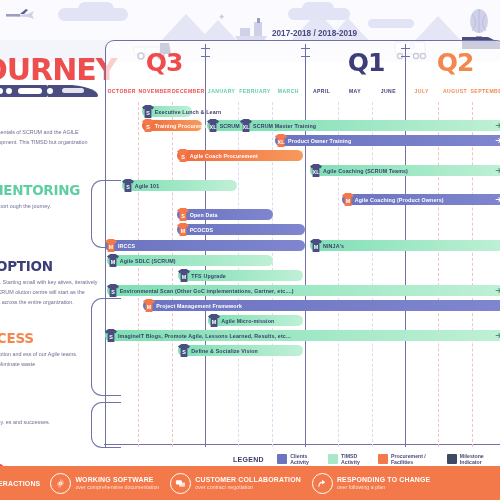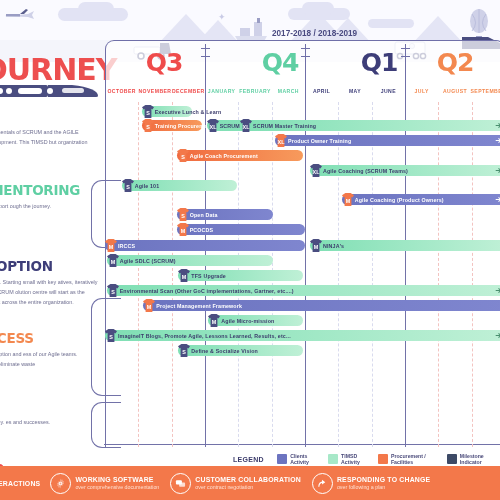--- a/index.html
+++ b/index.html
@@ -144,22 +144,21 @@
       <circle cx="29" cy="9" r="3" fill="#fff"></circle>
     <rect x="38" y="6" width="24" height="6" rx="3" fill="#fff"></rect>
     <circle cx="70" cy="9" r="3" fill="#fff"></circle>
     <rect x="82" y="6" width="22" height="5" rx="2.5" fill="#fff" opacity=".85"></rect>
   </svg>
 
   <div class="tlbox"></div>
   <div class="yearlab">2017-2018 / 2018-2019</div>
 
   <div class="qlab" style="left: 114px; color: rgb(239, 75, 75);">Q3</div>
-  <div class="qlab" style="left: 230px; color: rgb(95, 207, 163);">Q4</div>
-  <div class="qlab" style="left: 329px; color: rgb(61, 61, 120);">Q1</div>
+  <div class="qlab" style="left: 316px; color: rgb(61, 61, 120);">Q1</div>
   <div class="qlab" style="left: 405px; color: rgb(243, 136, 79);">Q2</div>
 
   <div class="qsplit" style="left:205px;"></div>
   <div class="qsplit" style="left:305px;"></div>
   <div class="qsplit" style="left:405px;"></div>
 
   <div id="months">
       <div class="mlab" style="left: 101.667px; color: rgb(239, 75, 75);">OCTOBER</div>
       <div class="mlab" style="left: 135px; color: rgb(239, 75, 75);">NOVEMBER</div>
       <div class="mlab" style="left: 168.333px; color: rgb(239, 75, 75);">DECEMBER</div>

